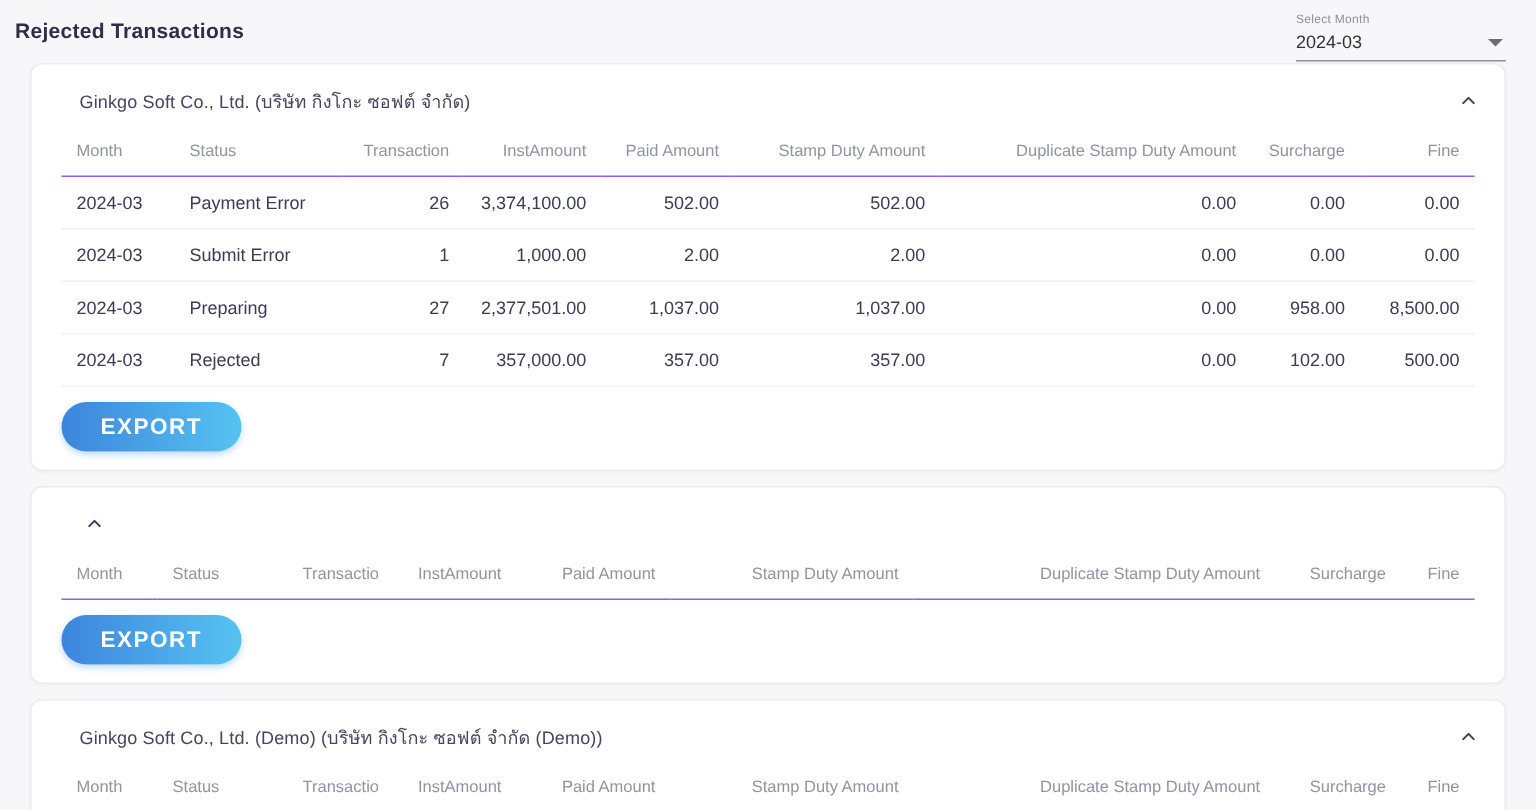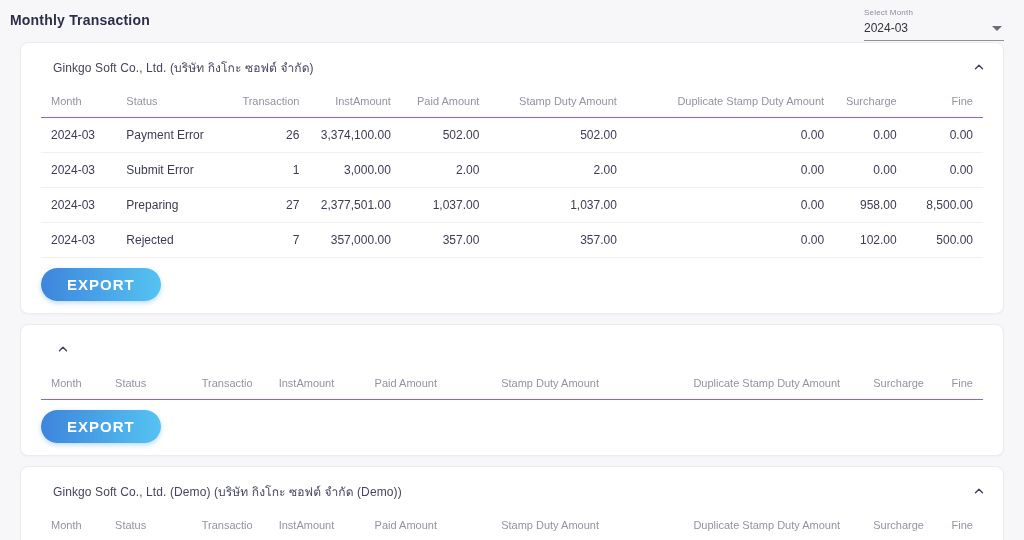--- a/index.html
+++ b/index.html
@@ -105,21 +105,21 @@
     font-family: "Liberation Sans", "DejaVu Sans", sans-serif;
     box-shadow: 0 2px 5px rgba(70,150,230,0.35);
   }
 </style>
 </head>
 <body>
 
 <div class="page">
 
   <div>
-    <div class="page-title">Monthly Transaction</div>
+    <div class="page-title">Rejected Transactions</div>
   </div>
 
   <div class="month-select">
     <div class="lbl">Select Month</div>
     <div class="val-row">
       <span class="val">2024-03</span>
       <span class="caret-down"></span>
     </div>
   </div>
 
@@ -158,21 +158,21 @@
               <td class="num">502.00</td>
               <td class="num">502.00</td>
               <td class="num">0.00</td>
               <td class="num">0.00</td>
               <td class="num">0.00</td>
             </tr>
             <tr>
               <td>2024-03</td>
               <td>Submit Error</td>
               <td class="num">1</td>
-              <td class="num">3,000.00</td>
+              <td class="num">1,000.00</td>
               <td class="num">2.00</td>
               <td class="num">2.00</td>
               <td class="num">0.00</td>
               <td class="num">0.00</td>
               <td class="num">0.00</td>
             </tr>
             <tr>
               <td>2024-03</td>
               <td>Preparing</td>
               <td class="num">27</td>

